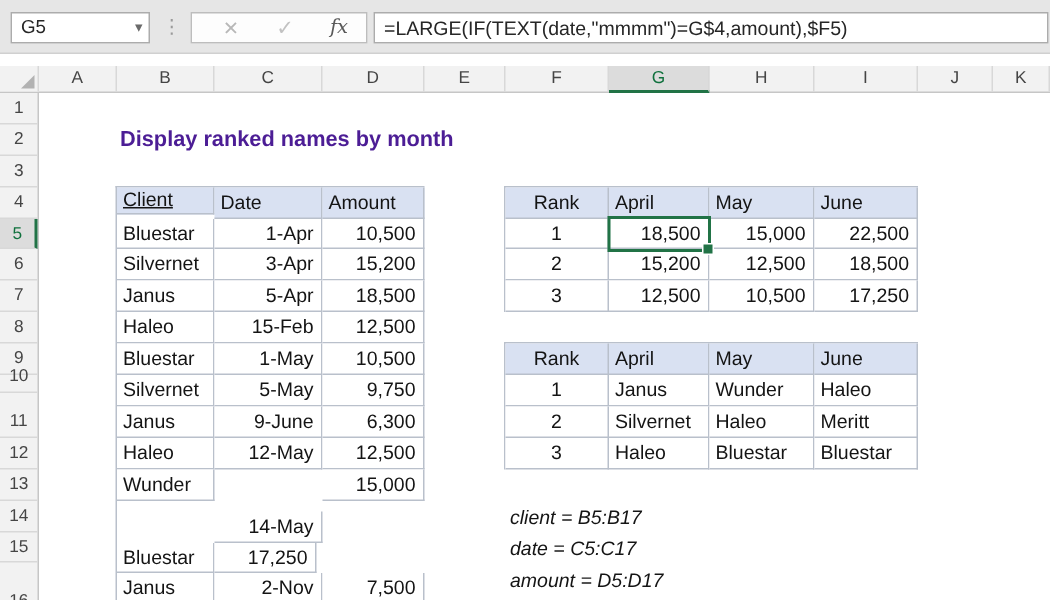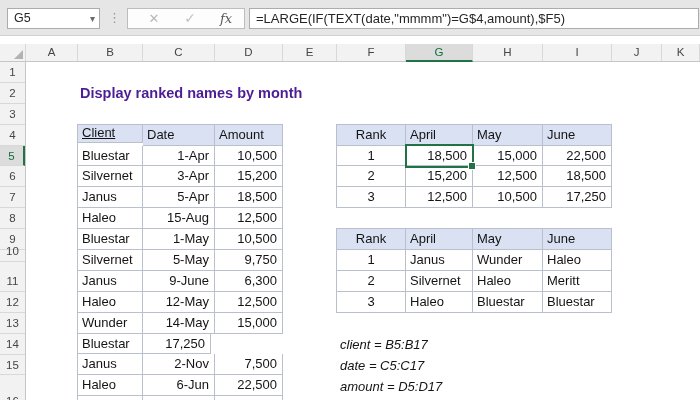--- a/index.html
+++ b/index.html
@@ -179,21 +179,21 @@
         <div class="tcell ar" style="width: 72px; height: 20.9px;">3-Apr</div>
         <div class="tcell ar" style="width: 68px; height: 20.9px;">15,200</div>
       </div>
       <div class="trow">
         <div class="tcell al" style="width: 65px; height: 20.9px;">Janus</div>
         <div class="tcell ar" style="width: 72px; height: 20.9px;">5-Apr</div>
         <div class="tcell ar" style="width: 68px; height: 20.9px;">18,500</div>
       </div>
       <div class="trow">
         <div class="tcell al" style="width: 65px; height: 20.9px;">Haleo</div>
-        <div class="tcell ar" style="width: 72px; height: 20.9px;">15-Aug</div>
+        <div class="tcell ar" style="width: 72px; height: 20.9px;">15-Feb</div>
         <div class="tcell ar" style="width: 68px; height: 20.9px;">12,500</div>
       </div>
       <div class="trow">
         <div class="tcell al" style="width: 65px; height: 20.9px;">Bluestar</div>
         <div class="tcell ar" style="width: 72px; height: 20.9px;">1-May</div>
         <div class="tcell ar" style="width: 68px; height: 20.9px;">10,500</div>
       </div>
       <div class="trow">
         <div class="tcell al" style="width: 65px; height: 20.9px;">Silvernet</div>
         <div class="tcell ar" style="width: 72px; height: 20.9px;">5-May</div>
@@ -204,21 +204,21 @@
         <div class="tcell ar" style="width: 72px; height: 20.9px;">9-June</div>
         <div class="tcell ar" style="width: 68px; height: 20.9px;">6,300</div>
       </div>
       <div class="trow">
         <div class="tcell al" style="width: 65px; height: 20.9px;">Haleo</div>
         <div class="tcell ar" style="width: 72px; height: 20.9px;">12-May</div>
         <div class="tcell ar" style="width: 68px; height: 20.9px;">12,500</div>
       </div>
       <div class="trow">
         <div class="tcell al" style="width: 65px; height: 20.9px;">Wunder</div>
-        <div class="tcell ar" style="width: 72px; height: 20.9px;">14-May</div>
+        <div class="tcell ar" style="width: 72px; height: 20.9px; margin-top: 28px;">14-May</div>
         <div class="tcell ar" style="width: 68px; height: 20.9px;">15,000</div>
       </div>
       <div class="trow">
         <div class="tcell al" style="width: 65px; height: 20.9px;">Bluestar</div>
         <div class="tcell ar" style="width: 68px; height: 20.9px;">17,250</div>
       </div>
       <div class="trow">
         <div class="tcell al" style="width: 65px; height: 20.9px;">Janus</div>
         <div class="tcell ar" style="width: 72px; height: 20.9px;">2-Nov</div>
         <div class="tcell ar" style="width: 68px; height: 20.9px;">7,500</div>

